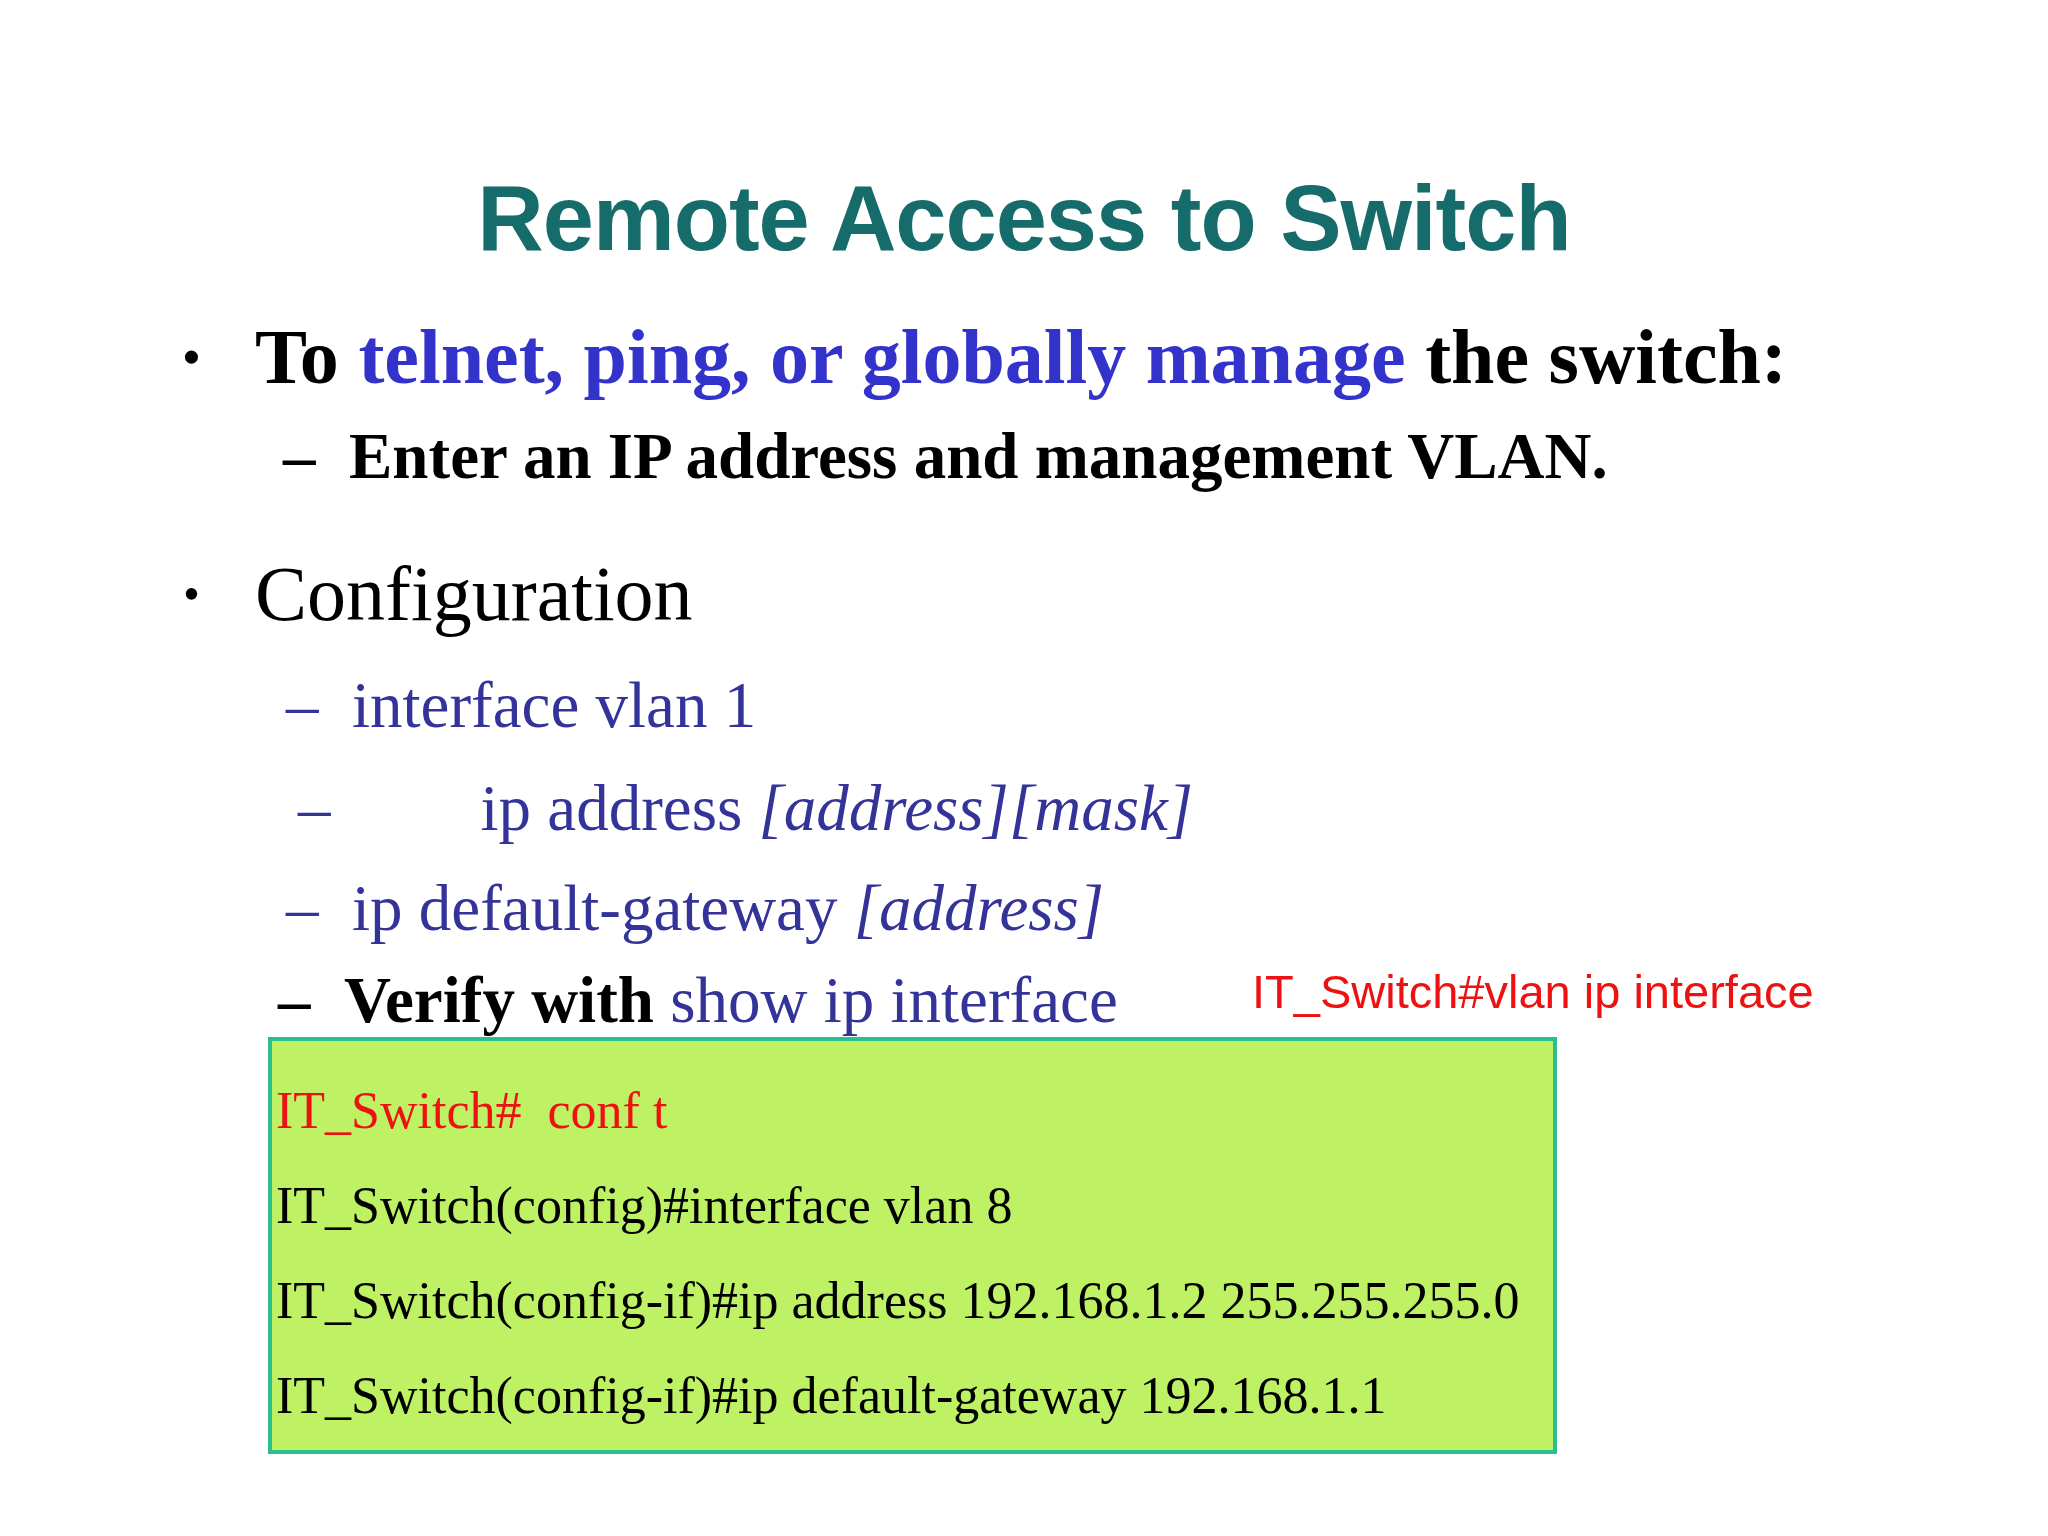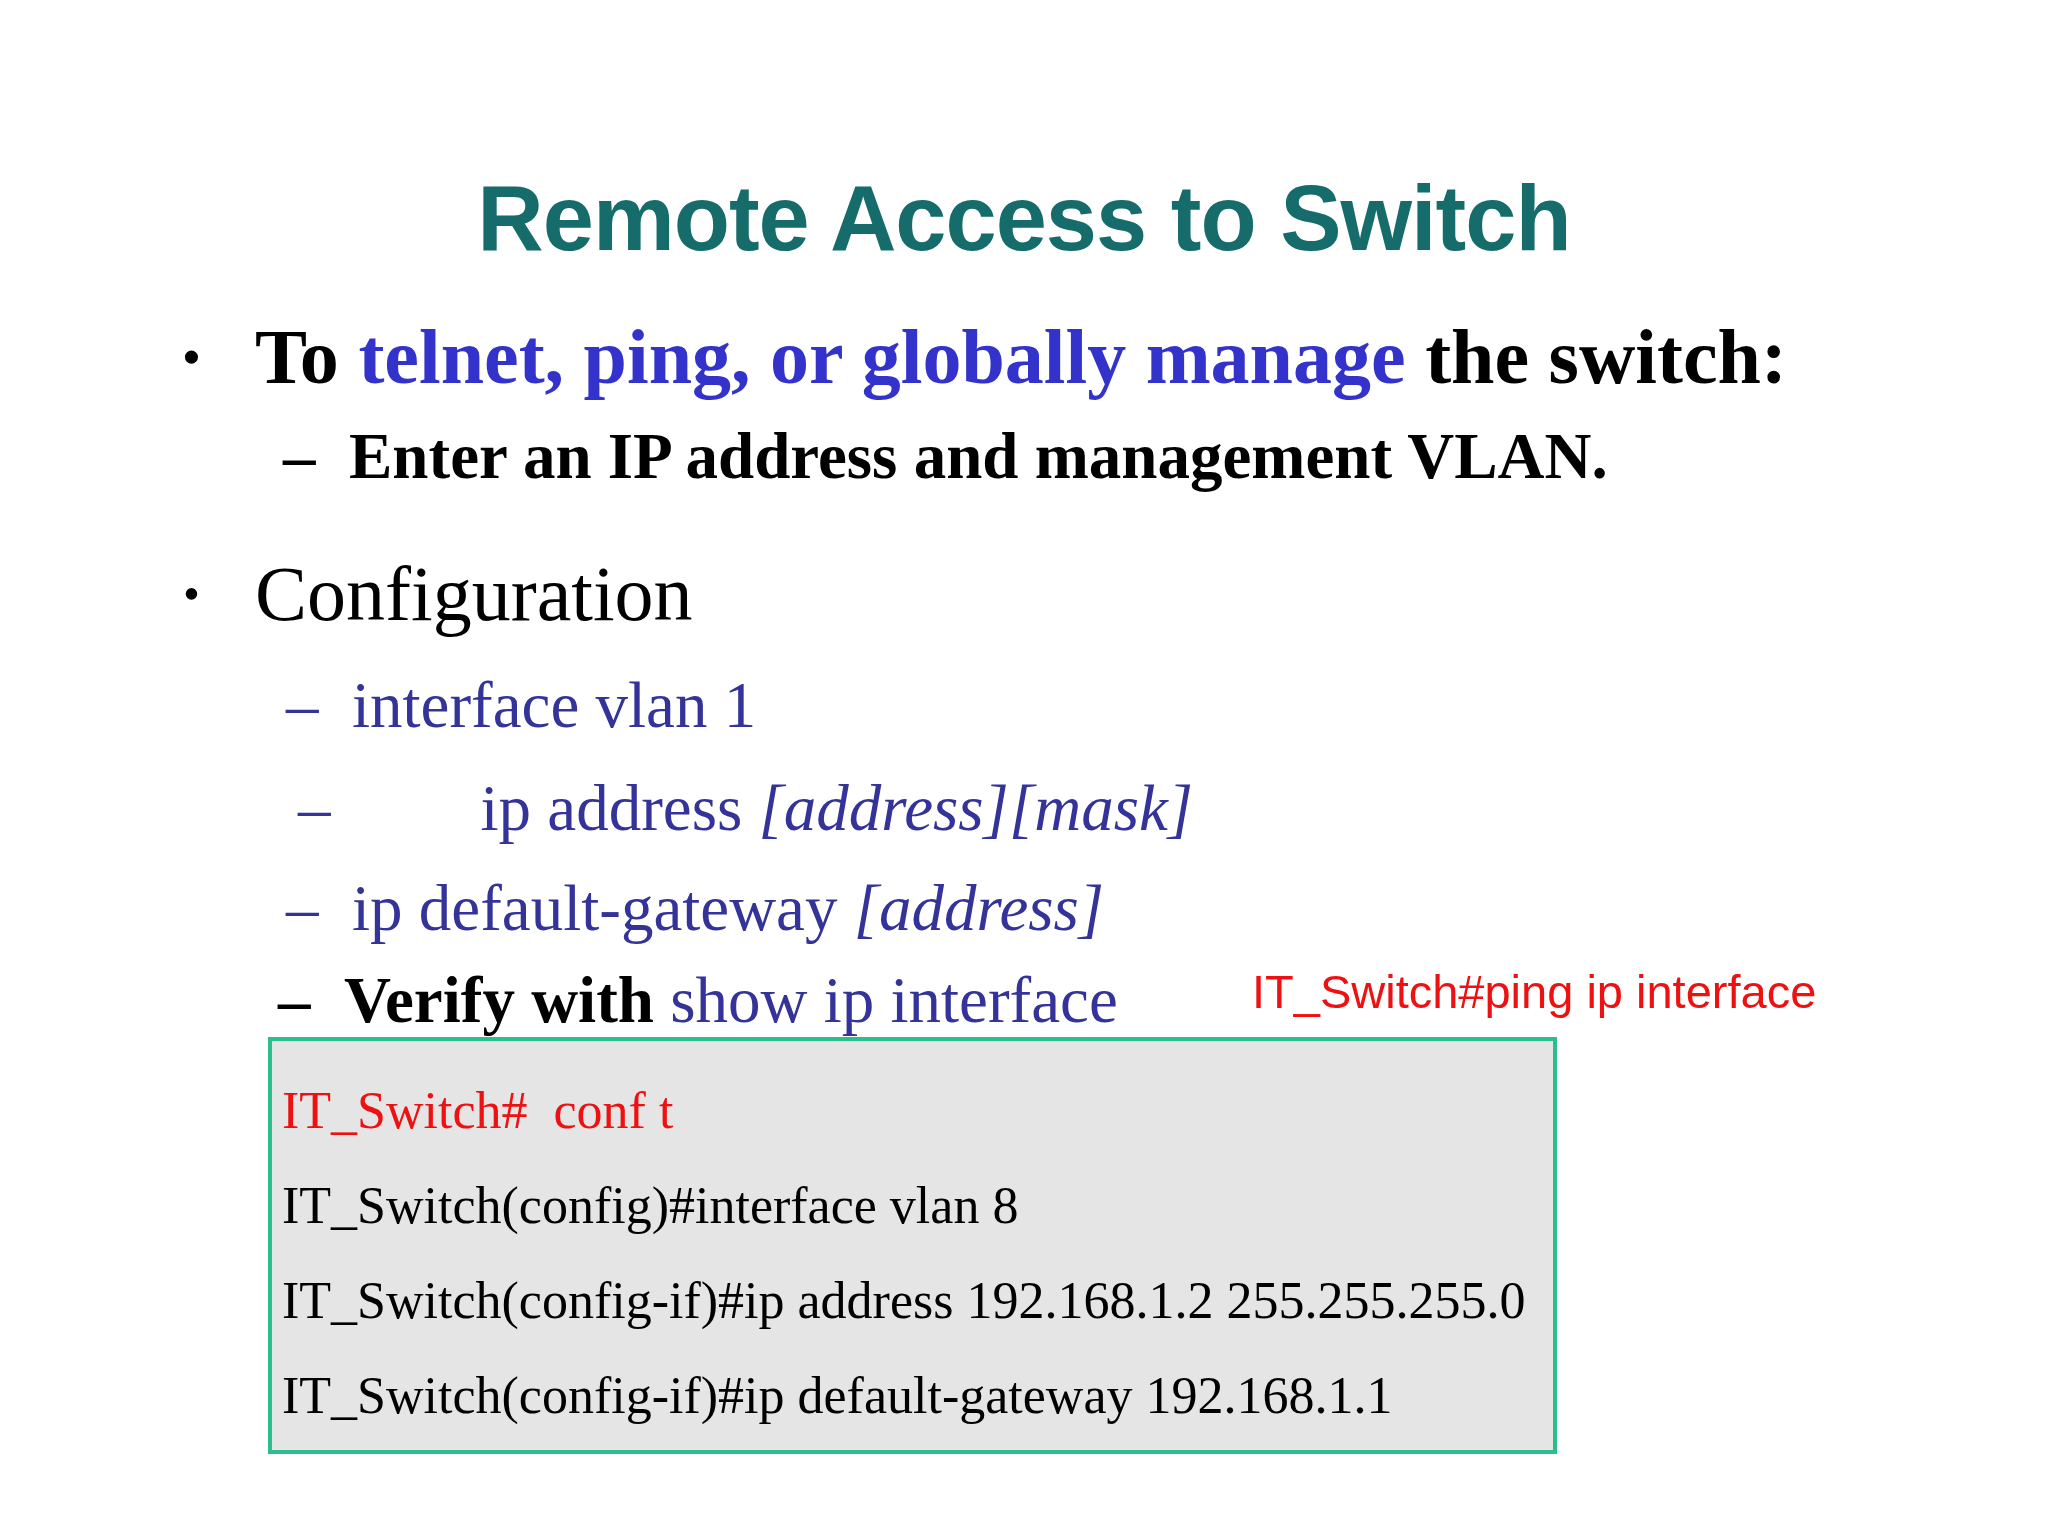--- a/index.html
+++ b/index.html
@@ -62,22 +62,22 @@
     white-space: nowrap;
   }
   .terminal {
     position: absolute;
     left: 268px;
     top: 1037px;
     width: 1289px;
     height: 417px;
     border: 4px solid #2BBE8F;
     box-sizing: border-box;
-    background: #e5e5e5;
-    padding: 22px 0 0 10px;
+    background: #bef264;
+    padding: 22px 0 0 4px;
   }
   .term-line {
     font-family: "Liberation Serif", serif;
     font-size: 52px;
     line-height: 95px;
     white-space: pre;
     color: #000000;
   }
   .term-line.red { color: #EE1111; }
 </style>
@@ -109,21 +109,21 @@
   </div>
 
   <div class="row lvl2 cmd" style="left:286px; top:868px;">
     <span class="glyph">–</span><span class="keep-space">ip default-gateway </span><span class="it keep-space">[address]</span>
   </div>
 
   <div class="row lvl2" style="left:278px; top:960px;">
     <span class="glyph bold">–</span><span class="bold keep-space">Verify with </span><span class="cmd keep-space">show ip interface</span>
   </div>
 
-  <div class="annotation">IT_Switch#ping ip interface</div>
+  <div class="annotation">IT_Switch#vlan ip interface</div>
 
   <div class="terminal">
     <div class="term-line red">IT_Switch#  conf t</div>
     <div class="term-line">IT_Switch(config)#interface vlan 8</div>
     <div class="term-line">IT_Switch(config-if)#ip address 192.168.1.2 255.255.255.0</div>
     <div class="term-line">IT_Switch(config-if)#ip default-gateway 192.168.1.1</div>
   </div>
 
 </div>
 

